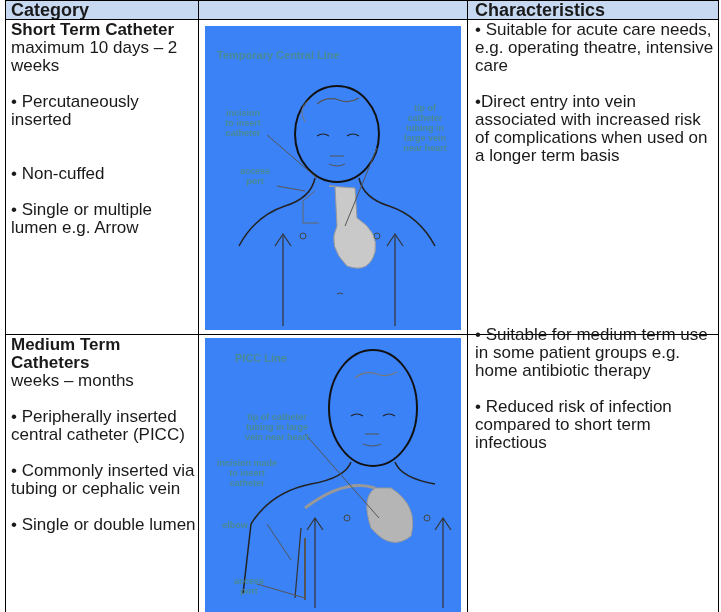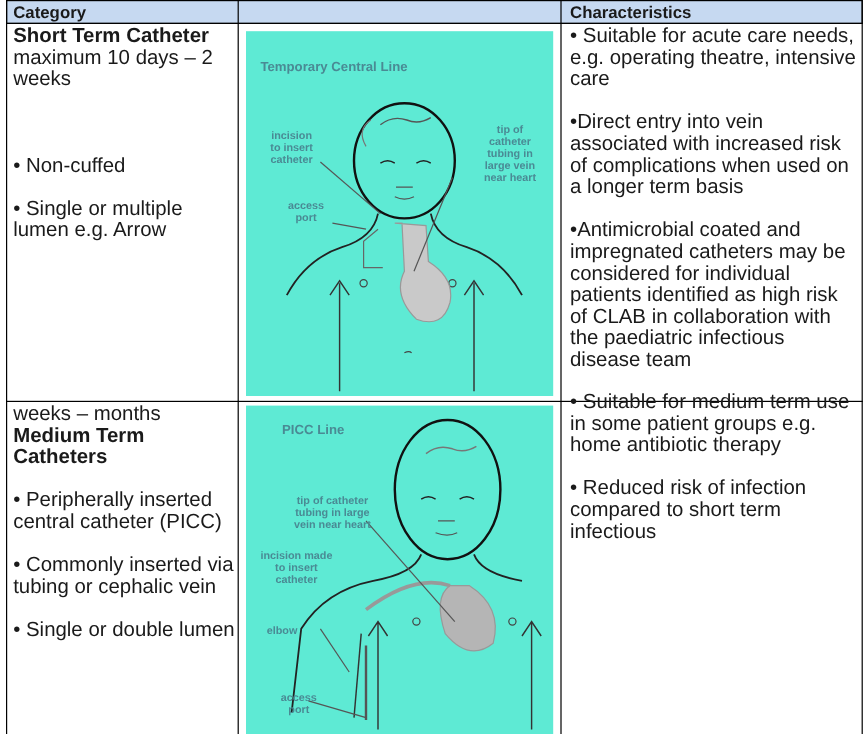--- a/index.html
+++ b/index.html
@@ -4,25 +4,25 @@
 <style>
   html, body { margin: 0; padding: 0; background: #ffffff; }
   body { width: 721px; height: 612px; overflow: hidden; position: relative;
          font-family: "Liberation Sans", "DejaVu Sans", sans-serif; color: #1a1a1a; }
   .tbl { position: absolute; left: 5px; top: 0; width: 714px; height: 640px; }
   .hdr { position: absolute; left: 0; top: 0; width: 714px; height: 20px; background: #c6d9f1;
          border: 1px solid #000; box-sizing: border-box; }
   .vline { position: absolute; top: 0; width: 1px; background: #000; height: 640px; }
   .hline { position: absolute; left: 0; width: 714px; height: 1px; background: #000; }
   .cell-text { position: absolute; font-size: 17px; line-height: 18px; }
-  .hdr-text { position: absolute; top: 2px; font-size: 14px; font-weight: bold; line-height: 16px; }
+  .hdr-text { position: absolute; top: 2px; font-size: 18px; font-weight: bold; line-height: 16px; }
   .b { font-weight: bold; }
   .p { margin: 0; }
   .gap { height: 18px; }
-  .img { position: absolute; background: #5eead4; overflow: hidden; }
+  .img { position: absolute; background: #3b82f6; overflow: hidden; }
   .img svg { display: block; }
 </style>
 </head>
 <body>
 
 <div class="tbl">
   <div class="hdr"></div>
   <div class="hdr-text" style="left:6px;">Category</div>
   <div class="hdr-text" style="left:200px;"></div>
   <div class="hdr-text" style="left:470px;">Characteristics</div>
@@ -31,20 +31,21 @@
   <div class="vline" style="left:193px;"></div>
   <div class="vline" style="left:462px;"></div>
   <div class="vline" style="left:713px;"></div>
   <div class="hline" style="top:19px;"></div>
   <div class="hline" style="top:334px;"></div>
 
   <div class="cell-text" style="left:6px; top:21px; width:185px;">
     <p class="p b">Short Term Catheter</p>
     <p class="p">maximum 10 days – 2 weeks</p>
     <div class="gap"></div>
+    <p class="p">• Percutaneously inserted</p>
     <div class="gap"></div>
     <div class="gap"></div>
     <p class="p">• Non-cuffed</p>
     <div class="gap"></div>
     <p class="p">• Single or multiple lumen e.g. Arrow</p>
   </div>
 
   <div class="img" style="left:200px; top:26px; width:256px; height:304px;">
     <svg width="256" height="304" viewBox="0 0 256 304">
       <text x="12" y="33" font-size="11" font-weight="bold" fill="#4a8a94" font-family="Liberation Sans, sans-serif">Temporary Central Line</text>
@@ -82,26 +83,25 @@
         <text x="50" y="158">port</text>
       </g>
     </svg>
   </div>
 
   <div class="cell-text" style="left:470px; top:21px; width:240px;">
     <p class="p">• Suitable for acute care needs, e.g. operating theatre, intensive care</p>
     <div class="gap"></div>
     <p class="p">•Direct entry into vein associated with increased risk of complications when used on a longer term basis</p>
     <div class="gap"></div>
-    <p class="p">•Antimicrobial coated and impregnated catheters may be considered for individual patients identified as high risk of CLAB in collaboration with the paediatric infectious disease team</p>
   </div>
 
   <div class="cell-text" style="left:6px; top:336px; width:185px;">
+    <p class="p b">Medium Term Catheters</p>
     <p class="p">weeks – months</p>
-    <p class="p b">Medium Term Catheters</p>
     <div class="gap"></div>
     <p class="p">• Peripherally inserted central catheter (PICC)</p>
     <div class="gap"></div>
     <p class="p">• Commonly inserted via tubing or cephalic vein</p>
     <div class="gap"></div>
     <p class="p">• Single or double lumen</p>
   </div>
 
   <div class="img" style="left:200px; top:338px; width:256px; height:274px;">
     <svg width="256" height="274" viewBox="0 0 256 274">

